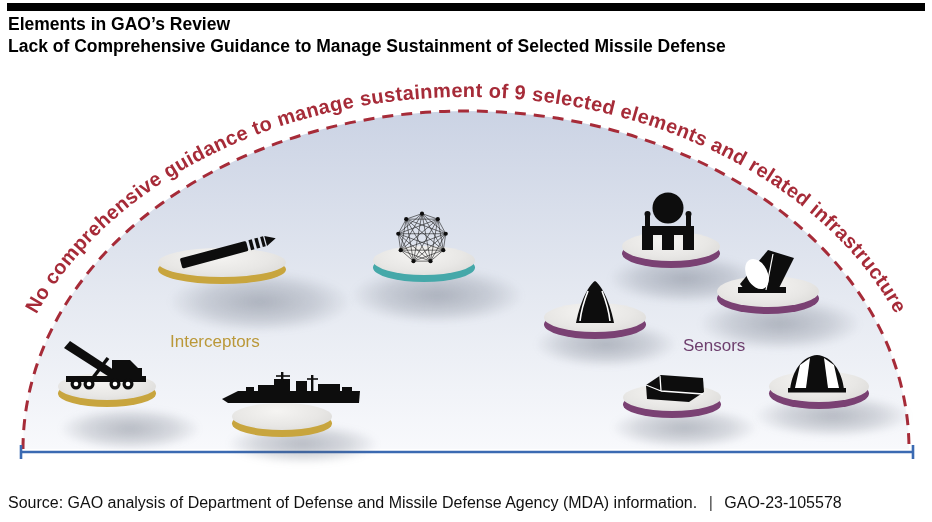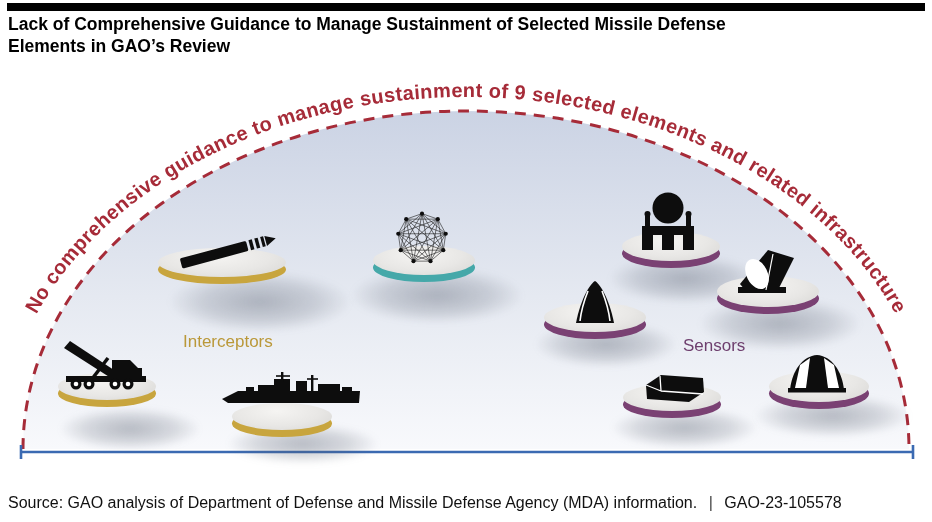--- a/index.html
+++ b/index.html
@@ -39,22 +39,22 @@
   .source .sep{padding:0 7px;color:#444;}
 </style>
 </head>
 <body>
 
 <div class="canvas">
 
   <div class="topbar"></div>
 
   <div class="title">
+    <div>Elements in GAO’s Review</div>
     <div>Lack of Comprehensive Guidance to Manage Sustainment of Selected Missile Defense</div>
-    <div>Elements in GAO’s Review</div>
   </div>
 
   <div class="scene">
 
     <svg class="base" width="932" height="522" viewBox="0 0 932 522">
       <defs>
         <linearGradient id="domeGrad" x1="0" y1="0" x2="0" y2="1">
           <stop offset="0%" stop-color="#CBD3E4"></stop>
           <stop offset="55%" stop-color="#E5E9F1"></stop>
           <stop offset="100%" stop-color="#F8F9FC"></stop>
@@ -218,21 +218,21 @@
       <path d="M16 4 L17 19 M2 13 L17 19 M17 19 L59 22" stroke="#fff" stroke-width="1.3" fill="none"></path>
     </svg>
 
     <svg class="icon" style="left:787px;top:352px;" width="60" height="41" viewBox="0 0 60 41">
       <path fill="#0d0d0d" d="M3 38 C5 18 16 4 30 3 C44 4 55 18 57 38 Z"></path>
       <polygon points="8,36 13,13 23,6 19,36" fill="#fff"></polygon>
       <polygon points="52,36 47,13 37,6 41,36" fill="#fff"></polygon>
       <rect x="1" y="36" width="58" height="4.5" fill="#0d0d0d"></rect>
     </svg>
 
-    <div class="glabel gold" style="left:183px;top:332px;text-align:center;">Interceptors</div>
+    <div class="glabel gold" style="left:170px;top:332px;text-align:center;">Interceptors</div>
     <div class="glabel purple" style="left:683px;top:336px;text-align:right;">Sensors</div>
 
   </div>
 
 
   <div class="source">
     <span>Source: GAO analysis of Department of Defense and Missile Defense Agency (MDA) information.</span>
     <span class="sep">|</span>
     <span>GAO-23-105578</span>
   </div>

